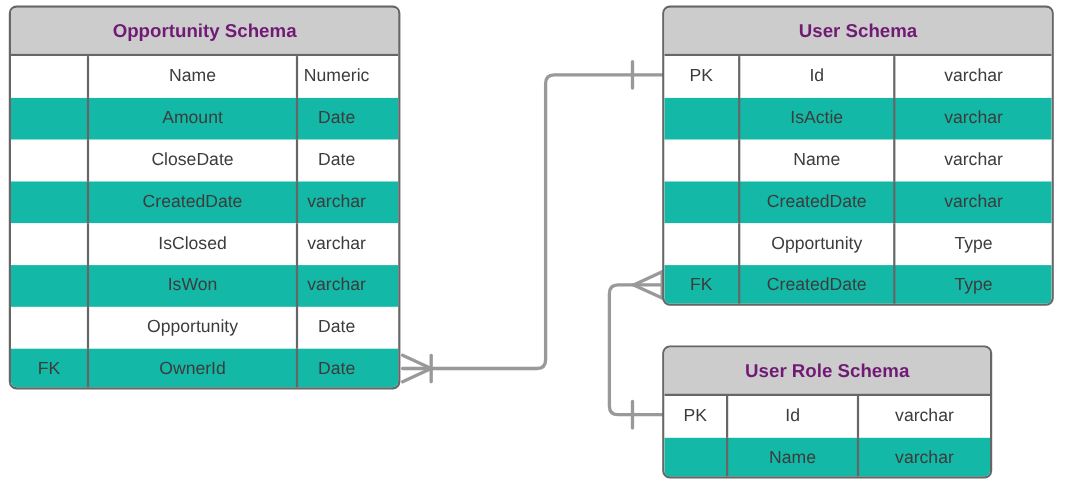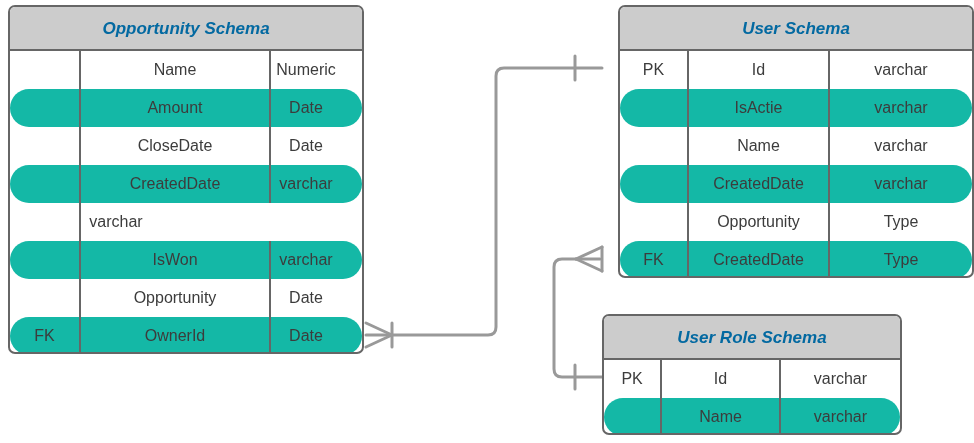--- a/index.html
+++ b/index.html
@@ -26,39 +26,37 @@
     box-sizing: border-box;
     border: 2px solid #666666;
     border-radius: 7px;
     background: #ffffff;
     overflow: hidden;
     z-index: 2;
   }
   .entity-title {
     box-sizing: border-box;
     background: #cccccc;
-    color: #0369a1;
+    color: #701a75;
     font-weight: bold;
     font-size: 17px;
     text-align: center;
     line-height: 43px;
     height: 44px;
     border-bottom: 2px solid #666666;
     white-space: nowrap;
     overflow: hidden;
-    font-style: italic;
   }
   .rows {
     display: block;
   }
   .row {
     display: flex;
     height: 38px;
     box-sizing: border-box;
-    border-radius: 19px;
   }
   .row.alt {
     background: #14b8a6;
   }
   .row.plain {
     background: #ffffff;
   }
   .cell {
     box-sizing: border-box;
     display: flex;
@@ -80,21 +78,21 @@
 
   
   #opportunity-schema {
     left: 8px; top: 5px; width: 356px; height: 349px;
   }
   #opportunity-schema .cell.key  { width: 71px; }
   #opportunity-schema .cell.name { width: 190px; }
   #opportunity-schema .cell.type { width: 70px; }
 
   #user-schema {
-    left: 602px; top: 5px; width: 356px; height: 273px; margin-left: 16px;
+    left: 602px; top: 5px; width: 356px; height: 273px;
   }
   #user-schema .cell.key  { width: 69px; }
   #user-schema .cell.name { width: 141px; }
   #user-schema .cell.type { width: 142px; }
 
   #user-role-schema {
     left: 602px; top: 314px; width: 300px; height: 121px;
   }
   #user-role-schema .cell.key  { width: 69px; }
   #user-role-schema .cell.name { width: 141px; }
@@ -160,20 +158,21 @@
         <div class="cell name">CloseDate</div>
         <div class="cell type">Date</div>
       </div>
       <div class="row alt">
         <div class="cell key"></div>
         <div class="cell name">CreatedDate</div>
         <div class="cell type">varchar</div>
       </div>
       <div class="row plain">
         <div class="cell key"></div>
+        <div class="cell name">IsClosed</div>
         <div class="cell type">varchar</div>
       </div>
       <div class="row alt">
         <div class="cell key"></div>
         <div class="cell name">IsWon</div>
         <div class="cell type">varchar</div>
       </div>
       <div class="row plain">
         <div class="cell key"></div>
         <div class="cell name">Opportunity</div>

